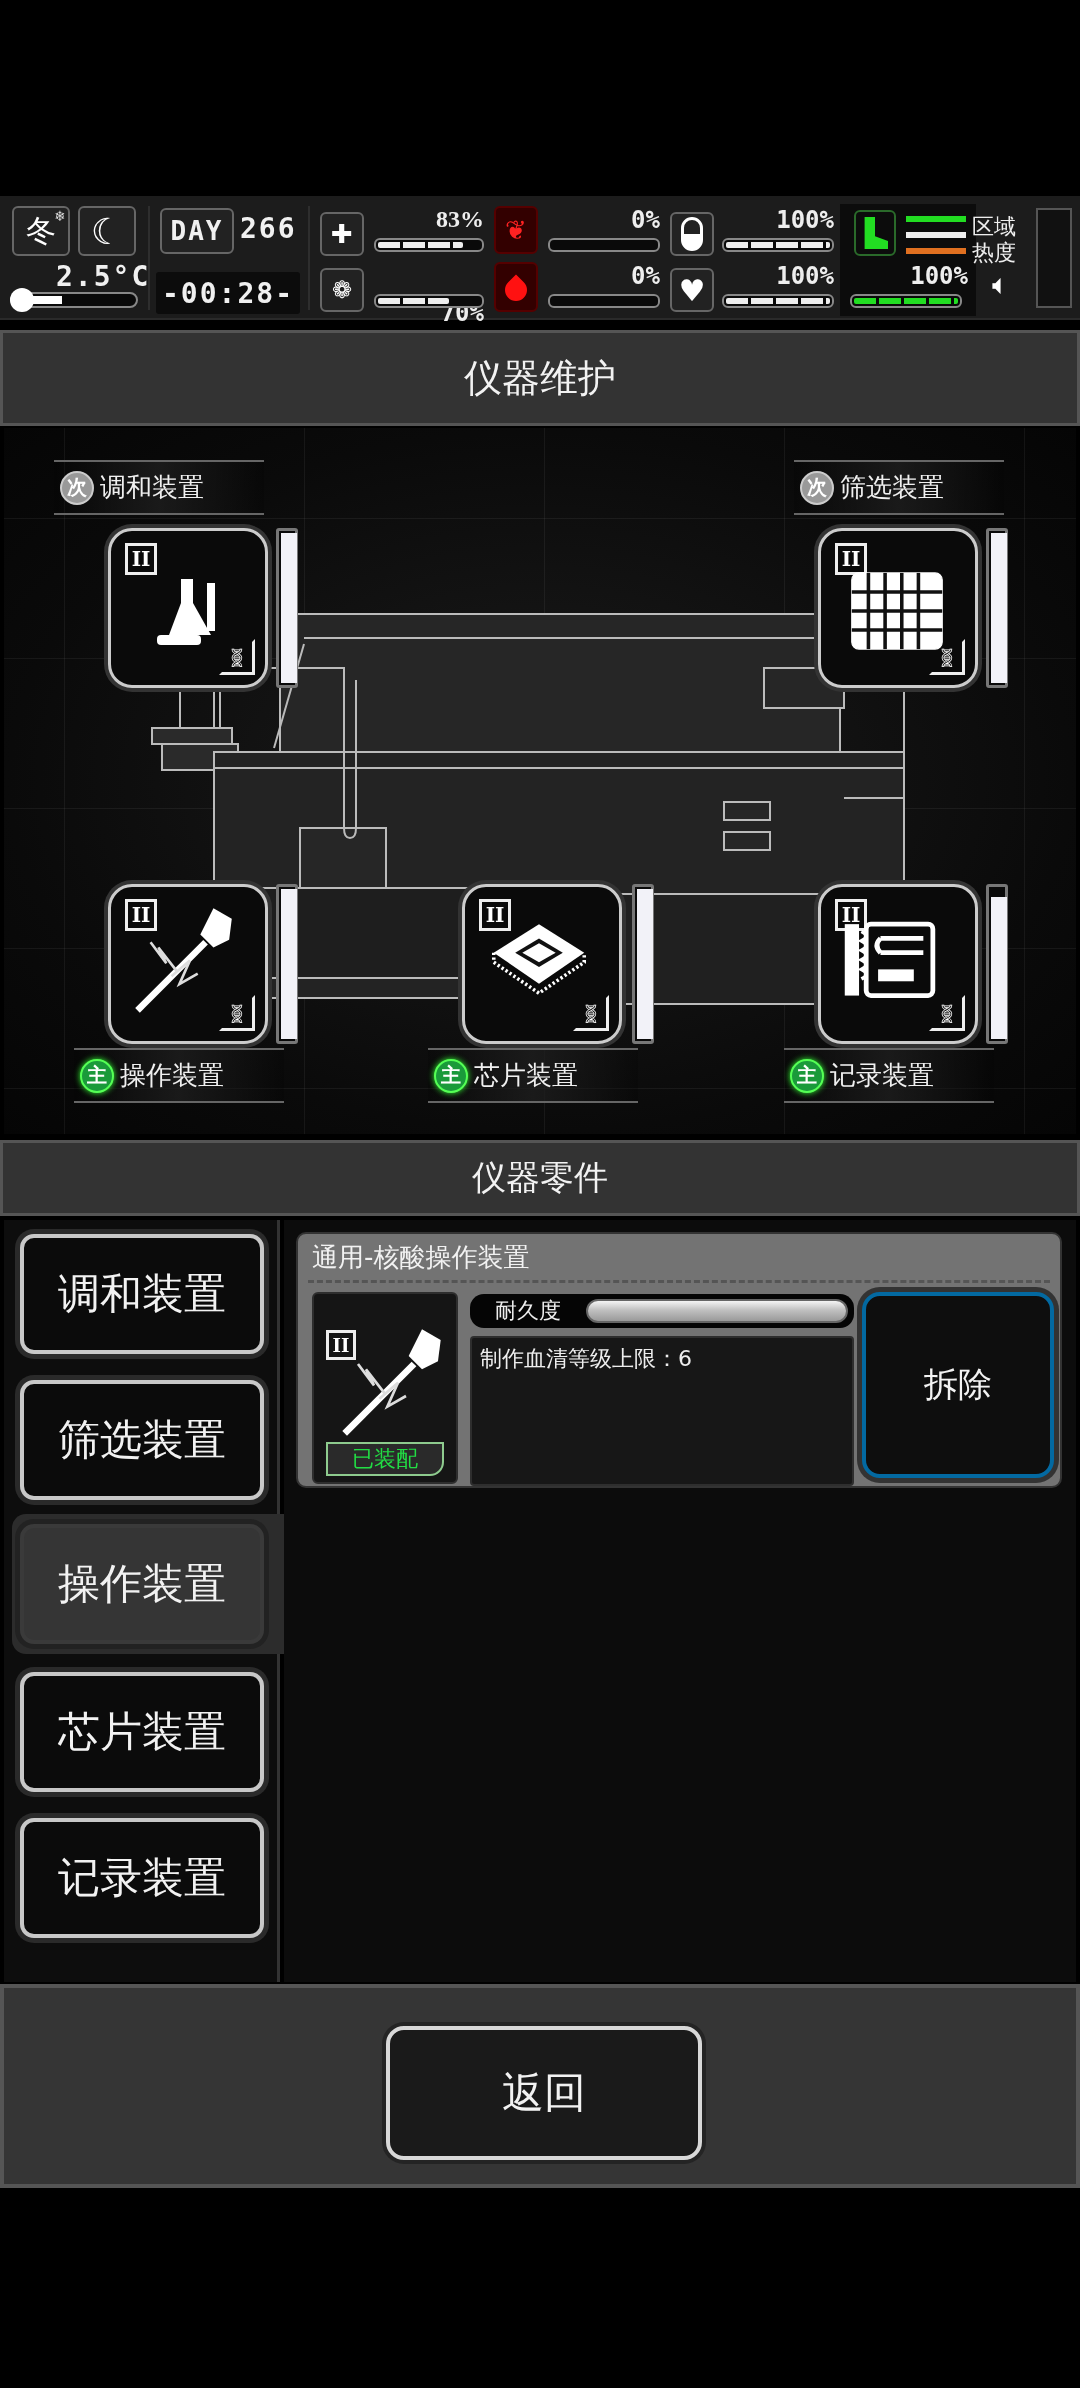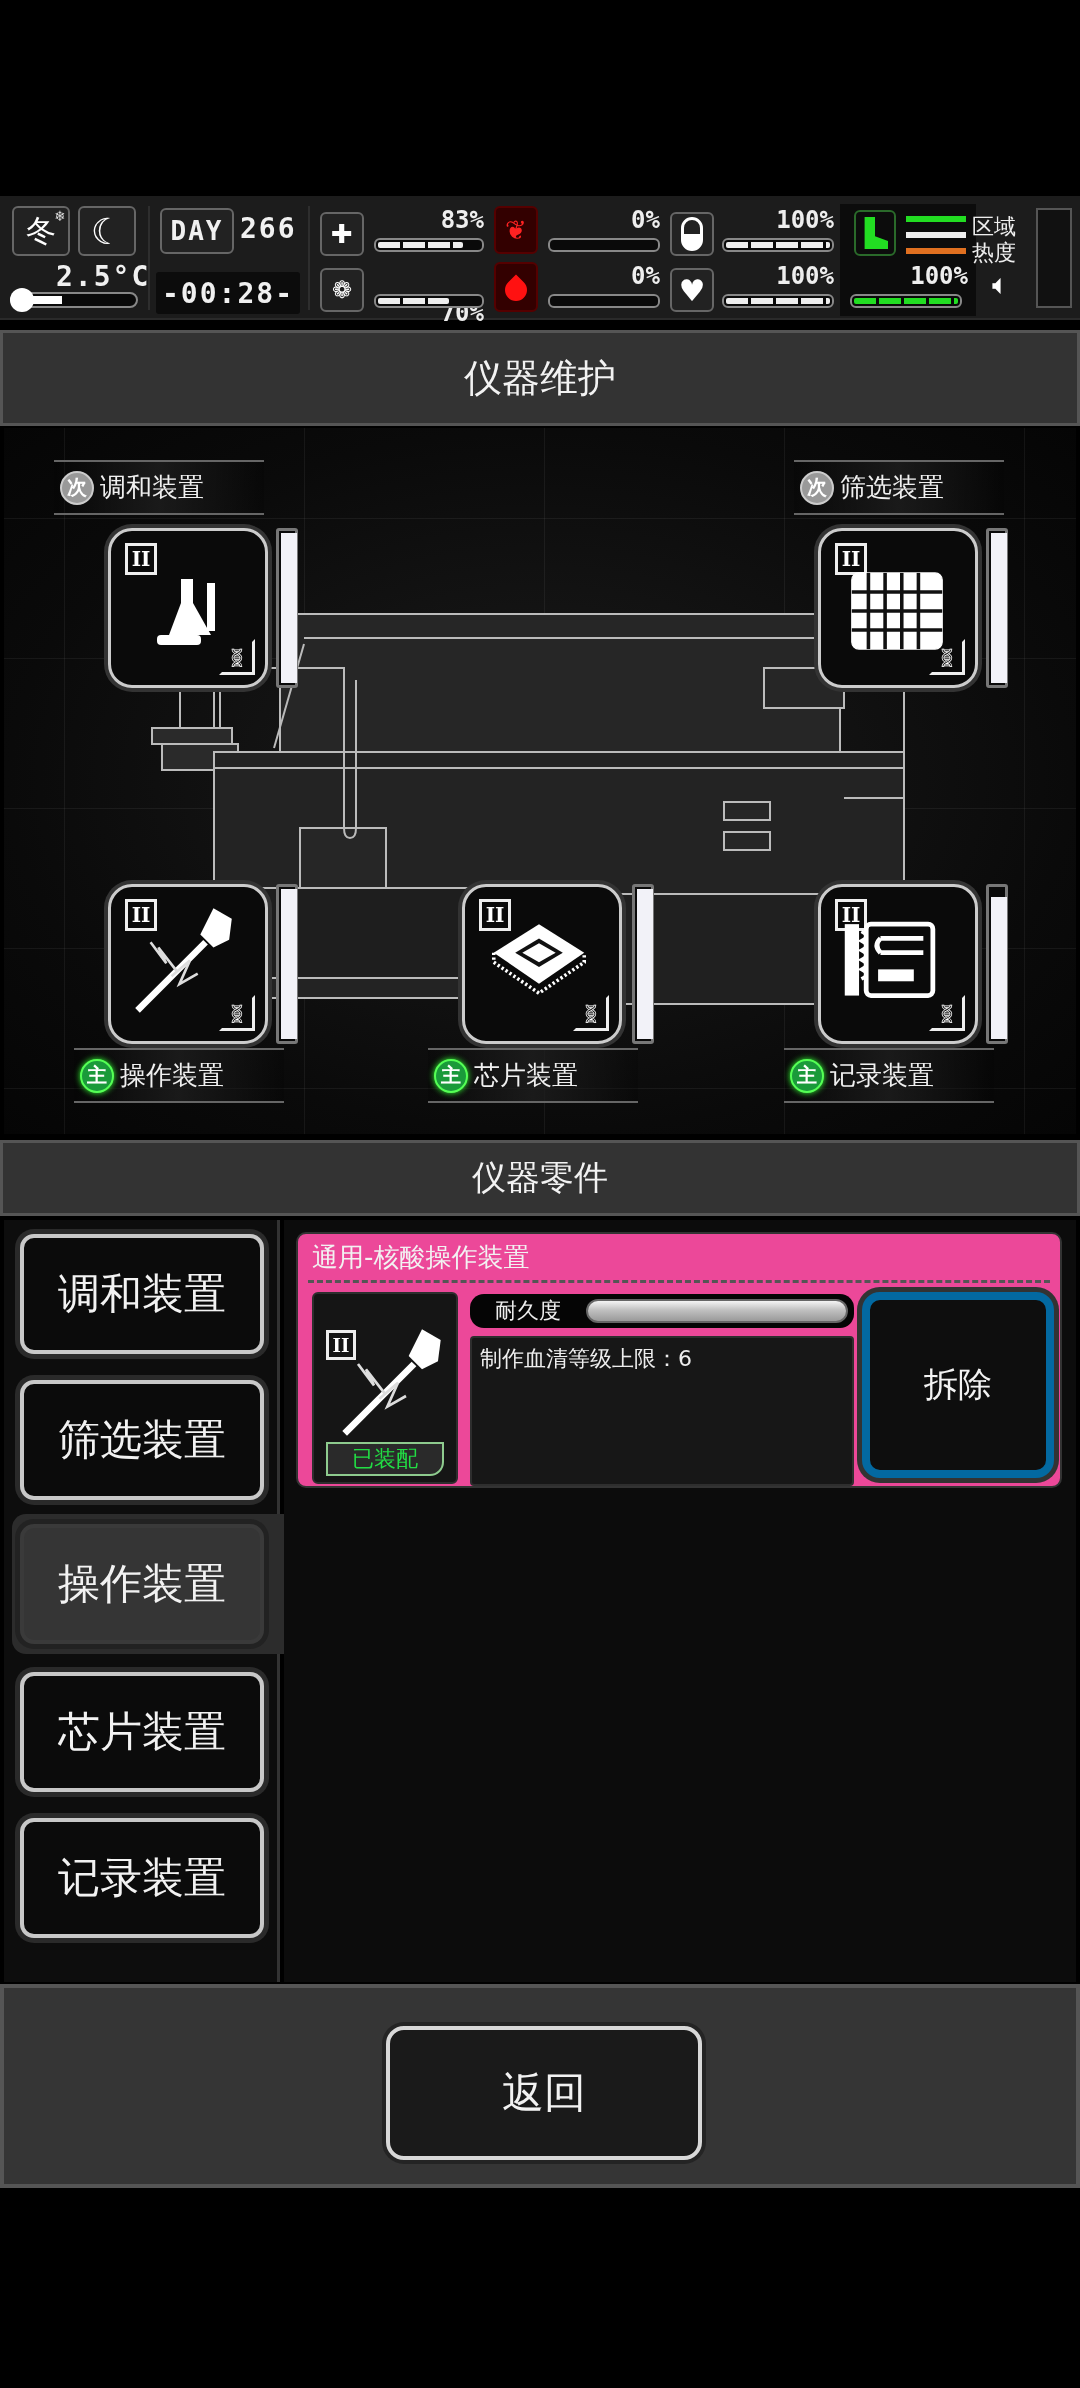--- a/index.html
+++ b/index.html
@@ -36,30 +36,30 @@
   .badge.sec { background: #999; color: #fff; border: 2px solid #ccc; }
   .badge.pri { background: #1a9a3a; color: #fff; border: 2px solid #5f5; box-shadow: 0 0 6px #3f3; }
 
   
   .parts-left { position: absolute; left: 4px; top: 1220px; width: 276px; height: 762px; background: #0d0d0d; border-right: 3px solid #333; }
   .cat-btn { position: absolute; left: 16px; width: 244px; height: 120px; border: 4px solid #c8c8c8; border-radius: 14px; background: #0b0b0b; box-shadow: 0 0 0 5px #2a2a2a; display: flex; align-items: center; justify-content: center; font-size: 42px; color: #f2f2f2; cursor: pointer; }
   .cat-btn.active { background: #353535; border-color: #3a3a3a; box-shadow: 0 0 0 5px #222; }
   .cat-tab-bg { position: absolute; left: 8px; width: 272px; height: 140px; background: #2c2c2c; border-radius: 14px 0 0 14px; }
 
   .parts-right { position: absolute; left: 284px; top: 1220px; width: 792px; height: 762px; background: #0c0c0c; }
-  .card { position: absolute; left: 12px; top: 12px; width: 766px; height: 256px; background: #ec4899; border: 2px solid #333; border-radius: 10px; }
+  .card { position: absolute; left: 12px; top: 12px; width: 766px; height: 256px; background: #737373; border: 2px solid #333; border-radius: 10px; }
   .card-title { position: absolute; left: 14px; top: 6px; font-size: 26px; color: #f2f2f2; }
   .card-dash { position: absolute; left: 10px; right: 10px; top: 46px; border-top: 3px dashed #555; }
   .card-thumb { position: absolute; left: 14px; top: 58px; width: 146px; height: 192px; background: #151515; border: 2px solid #2e2e2e; border-radius: 6px; }
   .equipped-tag { position: absolute; left: 12px; bottom: 6px; width: 118px; height: 34px; border: 2px solid #8ecb8e; border-radius: 0 0 14px 0; background: #2a2a2a; color: #22dd44; font-size: 22px; display: flex; align-items: center; justify-content: center; }
   .dur-row { position: absolute; left: 172px; top: 60px; width: 384px; height: 34px; background: #050505; border-radius: 14px; display: flex; align-items: center; }
   .dur-label { width: 116px; text-align: center; font-size: 22px; color: #eee; }
   .dur-bar { flex: 1; height: 24px; margin-right: 6px; border-radius: 12px; background: linear-gradient(180deg, #f4f4f4 0%, #c0c0c0 45%, #9a9a9a 100%); border: 2px solid #666; }
   .desc-box { position: absolute; left: 172px; top: 102px; width: 384px; height: 150px; background: #171717; border: 2px solid #2e2e2e; border-radius: 4px; padding: 6px 8px; font-size: 22px; color: #eee; }
-  .remove-btn { position: absolute; left: 564px; top: 58px; width 190px; width: 192px; height: 186px; border: 8px solid #0369a1; border-radius: 18px; background: #0e0e0e; box-shadow: 0 0 0 5px #333; display: flex; align-items: center; justify-content: center; font-size: 34px; color: #f2f2f2; cursor: pointer; }
+  .remove-btn { position: absolute; left: 564px; top: 58px; width 190px; width: 192px; height: 186px; border: 4px solid #0369a1; border-radius: 18px; background: #0e0e0e; box-shadow: 0 0 0 5px #333; display: flex; align-items: center; justify-content: center; font-size: 34px; color: #f2f2f2; cursor: pointer; }
 
   
   .footer { position: absolute; left: 0; top: 1984px; width: 1080px; height: 204px; background: #353535; border: 4px solid #555; }
   .back-btn { position: absolute; left: 382px; top: 38px; width: 316px; height: 134px; background: #1a1a1a; border: 4px solid #d8d8d8; border-radius: 18px; box-shadow: 0 0 0 4px #242424; display: flex; align-items: center; justify-content: center; font-size: 42px; color: #f2f2f2; cursor: pointer; }
 </style>
 </head>
 <body>
 
 <div class="hud">
 
@@ -80,21 +80,21 @@
   <div class="hud-box lcd" style="left:160px;top:12px;width:74px;height:46px;font-size:26px;">DAY</div>
   <div class="lcd" style="position:absolute;left:240px;top:16px;font-size:28px;">266</div>
   <div style="position:absolute;left:156px;top:76px;width:144px;height:42px;background:#0c0c0c;border-radius:3px;display:flex;align-items:center;justify-content:center;">
     <span class="lcd" style="font-size:28px;">-00:28-</span>
   </div>
   <div class="sep" style="left:308px;"></div>
 
   <div class="hud-box" style="left:320px;top:16px;width:44px;height:44px;">
     <span style="font-size:26px;color:#fff;">✚</span>
   </div>
-  <div class="pct" style="left:372px;top:10px;width:112px;">83%</div>
+  <div class="pct" style="left:372px;top:10px;width:112px;font-family:Liberation Serif, serif;">83%</div>
   <div class="bar" style="left:374px;top:42px;width:110px;">
       <div class="bar-fill" style="width:83%;"></div>
     </div>
 
   <div class="hud-box" style="left:494px;top:10px;width:44px;height:48px;background:#300;border-color:#500;">
     <span style="font-size:26px;color:#f22;">❦</span>
   </div>
   <div class="pct" style="left:548px;top:10px;width:112px;">0%</div>
   <div class="bar" style="left:548px;top:42px;width:112px;">
       <div class="bar-fill" style="width:0%;"></div>

